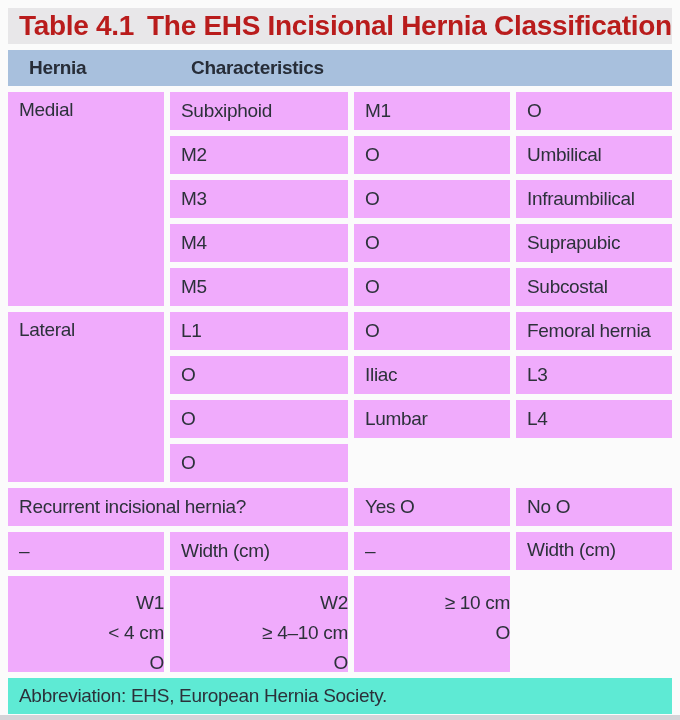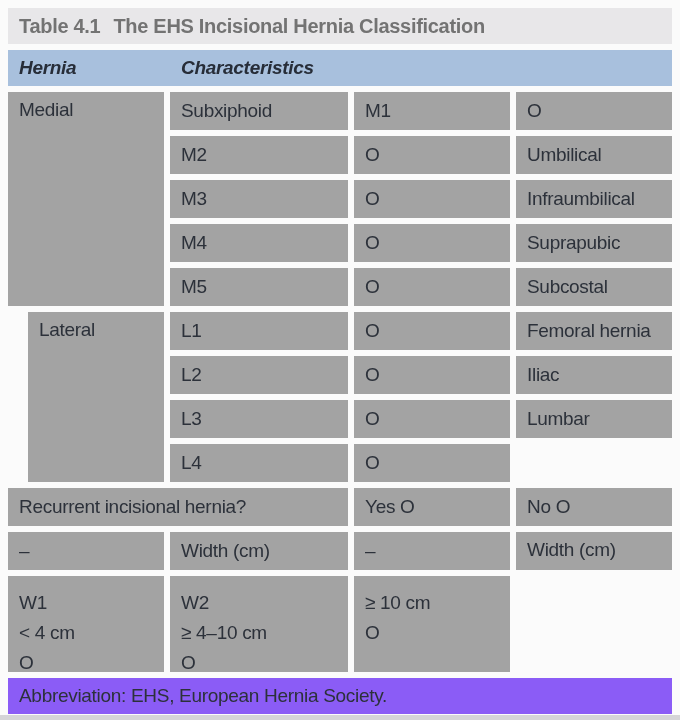--- a/index.html
+++ b/index.html
@@ -16,59 +16,60 @@
     padding:8px 8px 0 8px;
     position:relative;
   }
   .bar{
     background:#e8e7e9;
     height:36px;
     display:flex;align-items:center;
     padding-left:11px;
     box-sizing:border-box;
   }
-  .title-bar{font-size:20px;font-weight:700;letter-spacing:-0.3px;color:#737373;}
+  .title-bar{font-size:28px;font-weight:700;letter-spacing:-0.3px;color:#b91c1c;}
   .title-bar .title-text{font-weight:700;margin-left:13px;text-align:center;}
   .header-row{
     margin-top:6px;
     background:#a8c0dd;
     height:36px;
     display:grid;
     grid-template-columns:162px 1fr;
     align-items:center;
     font-weight:700;
     font-size:19px;
     letter-spacing:-0.3px;
     color:#272d38;
   }
-  .header-row .hcell{padding-left:11px;font-style:italic;}
+  .header-row .hcell{padding-left:21px;}
   .grid{
     margin-top:6px;
     display:grid;
     grid-template-columns:156px 178px 156px 1fr;
     grid-template-rows:repeat(9,38px) 38px 38px 96px;
     gap:6px;
     font-size:19px;
     letter-spacing:-0.3px;
   }
   .cell{
-    background:#a3a3a3;
+    background:#f0abfc;
     display:flex;align-items:center;
     padding-left:11px;
     box-sizing:border-box;
+    text-align:right;
   }
   .cell.top{align-items:flex-start;padding-top:7px;}
   .group-medial{grid-column:1;grid-row:1 / span 5;}
-  .group-lateral{grid-column:1;grid-row:6 / span 4;margin-left:20px;}
+  .group-lateral{grid-column:1;grid-row:6 / span 4;}
   .span2{grid-column:1 / span 2;}
   .multi{display:block;padding-top:12px;line-height:30px;}
   .multi span{display:block;}
   .footer-bar{
     margin-top:6px;
-    background:#8b5cf6;
+    background:#5eead4;
     height:36px;
     display:flex;align-items:center;
     padding-left:11px;
     box-sizing:border-box;
     font-size:19px;
     letter-spacing:-0.3px;
   }
   .bottom-strip{
     position:absolute;left:0;right:0;bottom:0;
     height:5px;background:#d5d4d8;
@@ -112,21 +113,20 @@
     <div class="cell">M5</div>
     <div class="cell">O</div>
 
     <div class="cell top group-lateral">Lateral</div>
 
     <div class="cell">Subcostal</div>
     <div class="cell">L1</div>
     <div class="cell">O</div>
 
     <div class="cell">Femoral hernia</div>
-    <div class="cell">L2</div>
     <div class="cell">O</div>
 
     <div class="cell">Iliac</div>
     <div class="cell">L3</div>
     <div class="cell">O</div>
 
     <div class="cell">Lumbar</div>
     <div class="cell">L4</div>
     <div class="cell">O</div>
 

